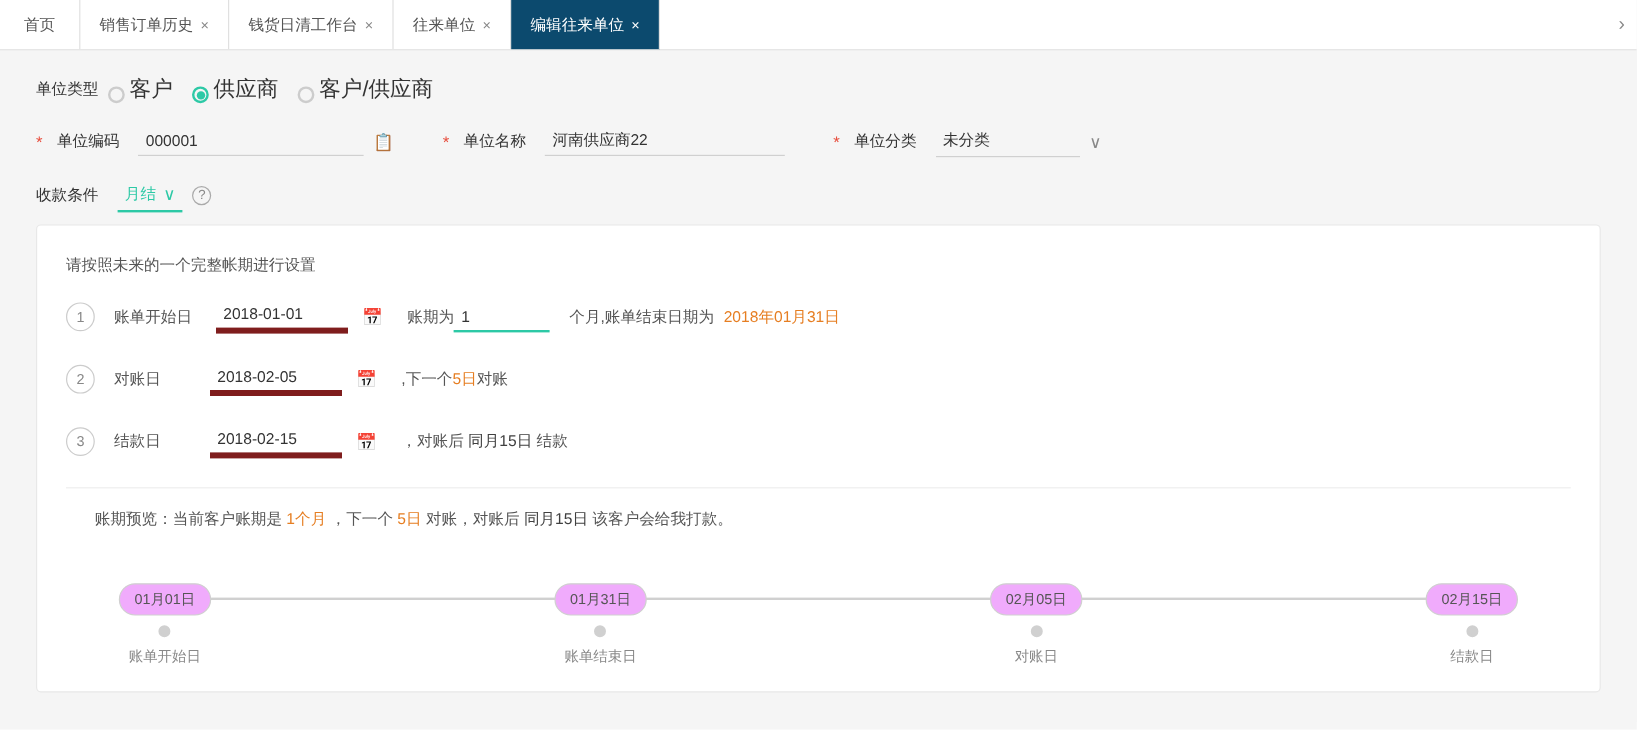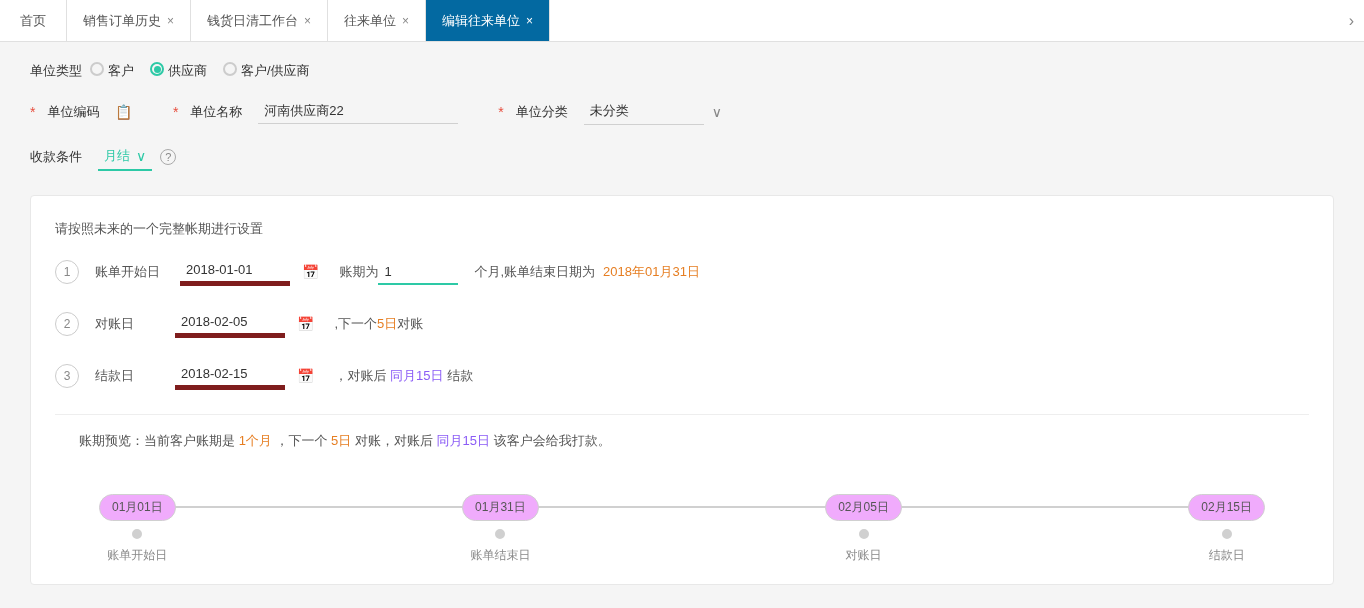--- a/index.html
+++ b/index.html
@@ -20,21 +20,21 @@
       padding: 0 16px;
       cursor: pointer;
       font-size: 13px;
       color: #555;
       border-right: 1px solid #e0e0e0;
       white-space: nowrap;
       gap: 6px;
     }
     .tab:first-child { padding: 0 20px; border-right: 1px solid #e0e0e0; }
     .tab.active {
-      background: #0369a1;
+      background: #0c4a6e;
       color: #fff;
     }
     .tab .close-btn {
       font-size: 12px;
       color: inherit;
       opacity: 0.7;
       cursor: pointer;
     }
     .tab.active .close-btn { color: #fff; opacity: 1; }
     .tab-arrow {
@@ -74,24 +74,24 @@
     }
 
     
     .radio-group {
       display: flex;
       align-items: center;
       gap: 16px;
     }
     .radio-item {
       display: flex;
-      align-items: flex-start;
+      align-items: flex-end;
       gap: 4px;
       cursor: pointer;
-      font-size: 13px;
+      font-size: 18px;
     }
     .radio-circle {
       width: 14px;
       height: 14px;
       border-radius: 50%;
       border: 2px solid #ccc;
       display: flex;
       align-items: center;
       justify-content: center;
     }
@@ -148,21 +148,21 @@
       color: #888;
       cursor: pointer;
       font-size: 14px;
     }
 
     
     .collect-row {
       display: flex;
       align-items: center;
       gap: 8px;
-      margin-bottom: 24px;
+      margin-bottom: 10px;
     }
     .collect-select {
       display: flex;
       align-items: center;
       gap: 6px;
       border-bottom: 2px solid #2dc9a6;
       padding: 4px 6px;
     }
     .collect-value {
       color: #2dc9a6;
@@ -243,21 +243,21 @@
       color: #333;
       width: 80px;
       text-align: left;
     }
     .row-desc {
       font-size: 13px;
       color: #555;
       margin-left: 8px;
     }
     .highlight-orange { color: #e67e22; font-weight: 500; }
-    .highlight-teal { color: #8b5cf6; font-weight: 500; }
+    .highlight-teal { color: #404040; font-weight: 500; }
 
     
     .preview-section {
       padding: 16px 24px;
       font-size: 13px;
       color: #555;
       line-height: 1.6;
     }
 
     
@@ -344,20 +344,21 @@
         <span>客户/供应商</span>
       </label>
     </div>
   </div>
 
   <div class="form-section">
 
     <div class="field-group">
       <span class="required-star">*</span>
       <span class="form-label">单位编码</span>
+      <input class="text-input" type="text" value="000001" style="">
       <span class="calendar-icon">📋</span>
     </div>
 
     <div class="field-group">
       <span class="required-star">*</span>
       <span class="form-label">单位名称</span>
       <input class="text-input wide" type="text" value="河南供应商22" style="">
     </div>
 
     <div class="select-group">

